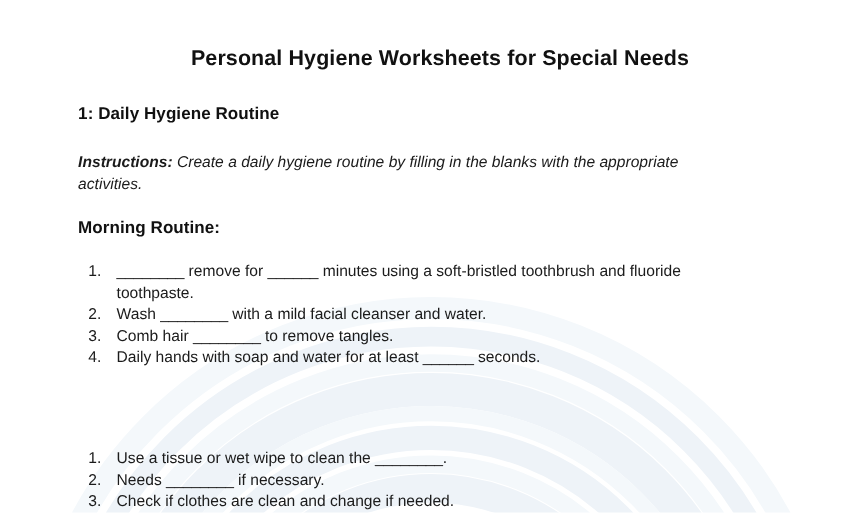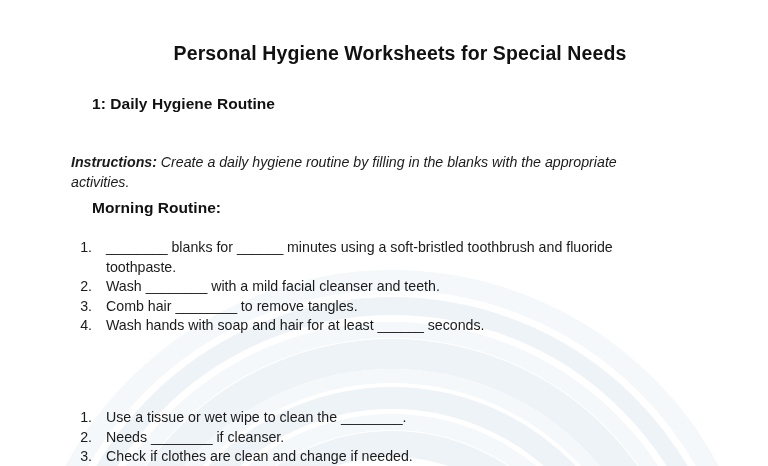--- a/index.html
+++ b/index.html
@@ -51,30 +51,29 @@
     color: #111111;
   }
 
   .section-heading {
     position: absolute;
     left: 71px;
     font-size: 15.5px;
     font-weight: bold;
     color: #111111;
     letter-spacing: 0.05px;
-    margin-left: 21px;
   }
   #worksheet-heading { top: 95px; }
   #morning-heading   { top: 199px; }
   #afternoon-heading { top: 357px; }
 
   .instructions {
     position: absolute;
     left: 71px;
-    top: 138px;
+    top: 124px;
     width: 574px;
     font-size: 14.2px;
     font-style: italic;
     line-height: 20px;
     color: #1b1b1b;
   }
   .instructions .lead {
     font-weight: bold;
     font-style: italic;
   }
@@ -135,26 +134,26 @@
 
   <h1 class="doc-title">Personal Hygiene Worksheets for Special Needs</h1>
 
   <div class="section-heading" id="worksheet-heading">1: Daily Hygiene Routine</div>
 
   <p class="instructions"><span class="lead">Instructions:</span><span> Create a daily hygiene routine by filling in the blanks with the appropriate activities.</span></p>
 
   <div class="section-heading" id="morning-heading">Morning Routine:</div>
 
   <ol class="routine" id="morning-list">
-    <li><span></span><span class="blank">________</span><span> blanks for </span><span class="blank">______</span><span> minutes using a soft-bristled toothbrush and fluoride toothpaste.</span></li>
-    <li><span>Wash </span><span class="blank">________</span><span></span><span class="blank"></span><span> with a mild facial cleanser and teeth.</span></li>
+    <li><span></span><span class="blank">________</span><span> remove for </span><span class="blank">______</span><span> minutes using a soft-bristled toothbrush and fluoride toothpaste.</span></li>
+    <li><span>Wash </span><span class="blank">________</span><span></span><span class="blank"></span><span> with a mild facial cleanser and water.</span></li>
     <li><span>Comb hair </span><span class="blank">________</span><span></span><span class="blank"></span><span> to remove tangles.</span></li>
-    <li><span>Wash hands with soap and hair for at least </span><span class="blank">______</span><span></span><span class="blank"></span><span> seconds.</span></li>
+    <li><span>Daily hands with soap and water for at least </span><span class="blank">______</span><span></span><span class="blank"></span><span> seconds.</span></li>
   </ol>
 
 
   <ol class="routine" id="afternoon-list">
     <li><span>Use a tissue or wet wipe to clean the </span><span class="blank">________</span><span></span><span class="blank"></span><span>.</span></li>
-    <li><span>Needs </span><span class="blank">________</span><span></span><span class="blank"></span><span> if cleanser.</span></li>
+    <li><span>Needs </span><span class="blank">________</span><span></span><span class="blank"></span><span> if necessary.</span></li>
     <li><span>Check if clothes are clean and change if needed.</span><span class="blank"></span><span></span><span class="blank"></span><span></span></li>
   </ol>
 
 </div>
 
 </body></html>

